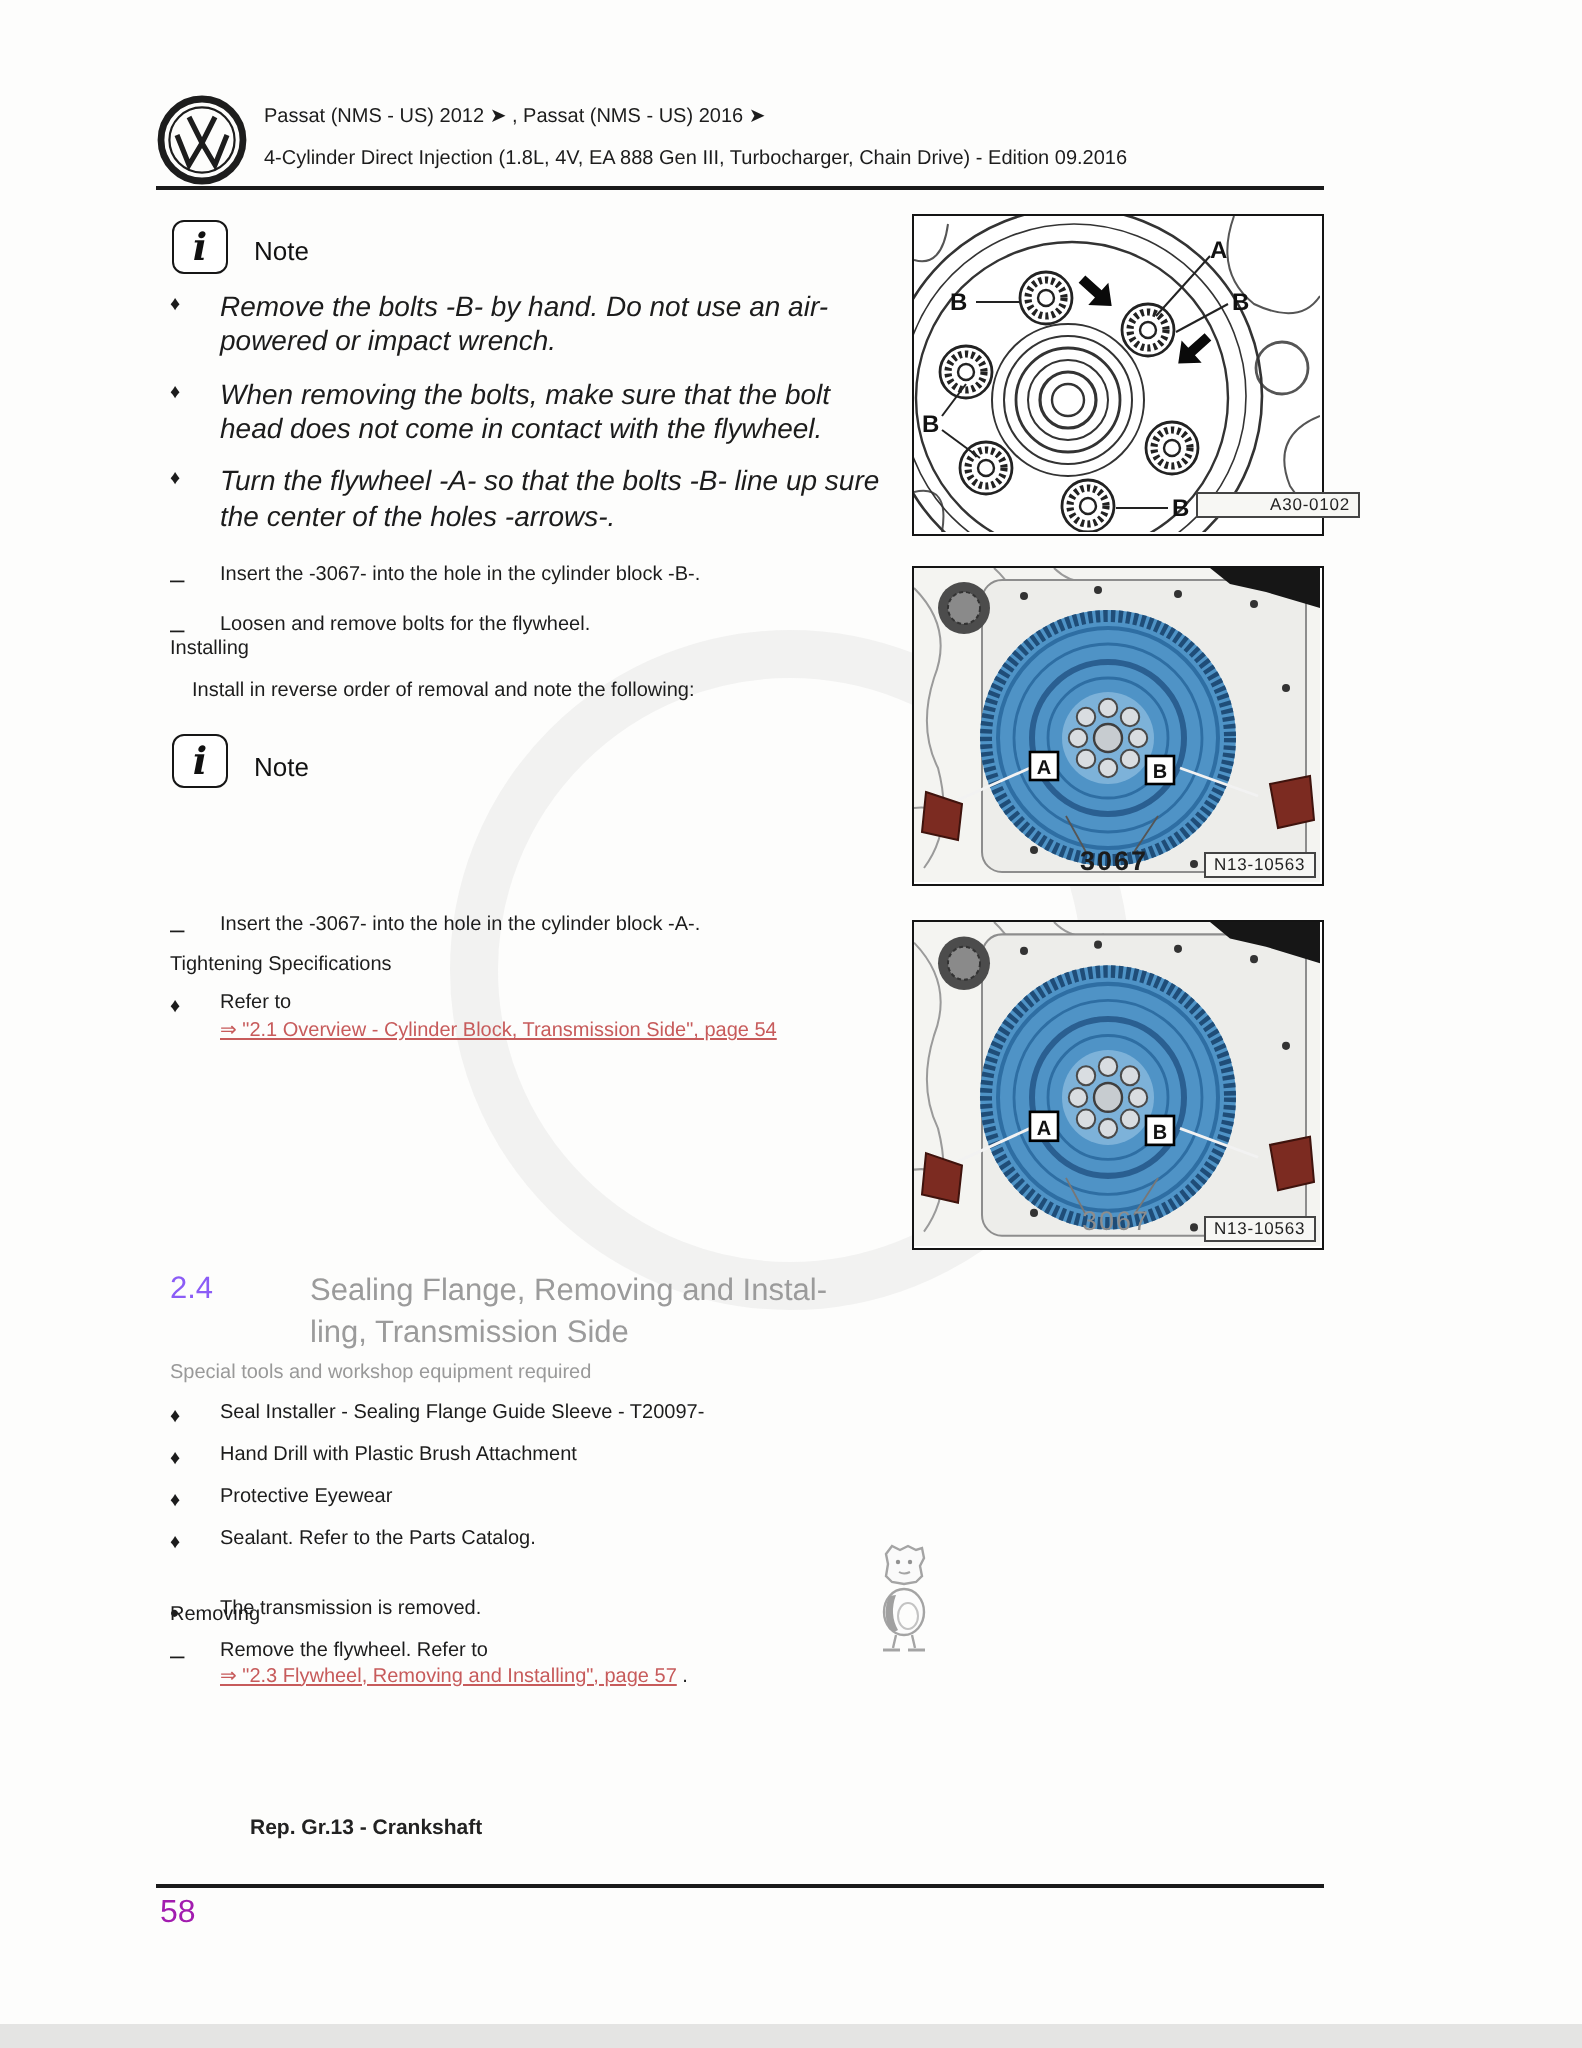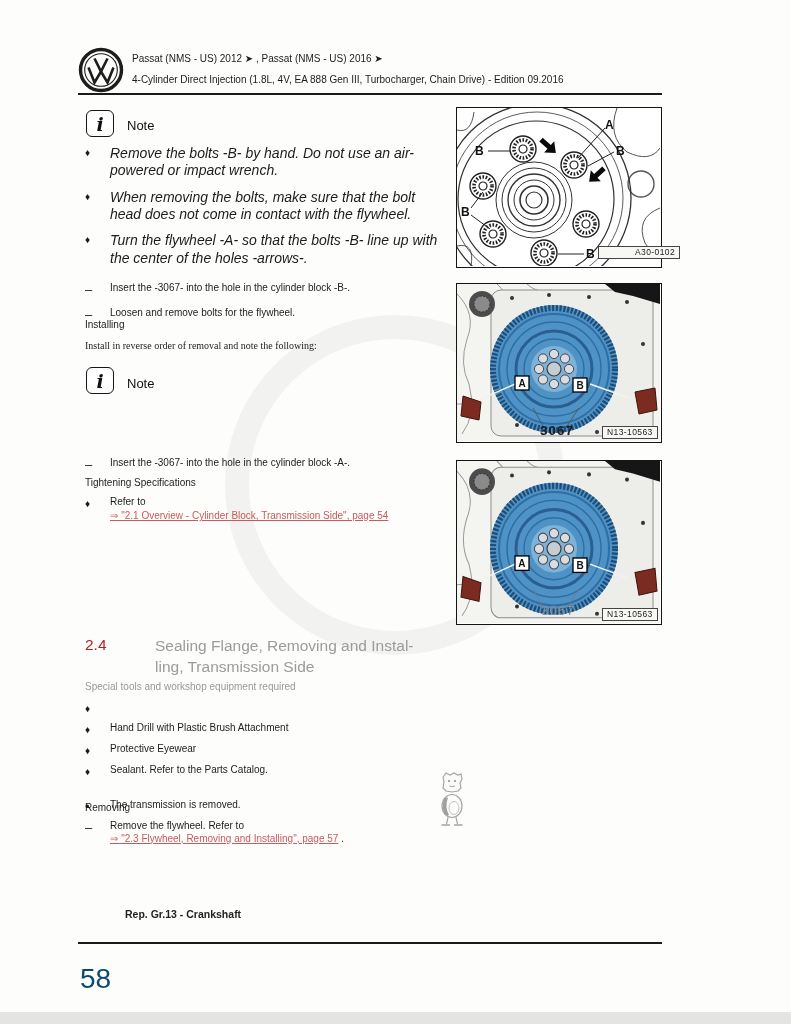--- a/index.html
+++ b/index.html
@@ -28,23 +28,23 @@
   }
   .note-label { font-size:13px; color:#111; }
   .rule { background:#1b1b1b; height:2px; }
   .fig { position:absolute; border:1.6px solid #141414; background:#fff; overflow:hidden; }
   .figcap {
     position:absolute; border:1px solid #444; background:#f7f7f4;
     font-size:8.5px; line-height:11px; padding:0 4px; letter-spacing:0.4px; color:#222;
   }
   .tool3067 { position:absolute; font-weight:bold; font-size:13.5px; letter-spacing:1px; }
   .tool3067.faded { color:#8d8d8d; font-weight:normal; }
-  .sec-num { font-size:15.5px; color:#b91c1c; }
+  .sec-num { font-size:15.5px; color:#8b5cf6; }
   .sec-title { font-size:15.5px; line-height:1.35; color:#9b9b9b; }
-  .footer-num { font-size:28px; color:#0c4a6e;margin-top:15px; }
+  .footer-num { font-size:16px; color:#a21caf; }
   .footer-txt { font-size:10.5px; color:#222; }
   .watermark-ring {
     position:absolute; left:225px; top:315px; width:340px; height:340px;
     border:24px solid rgba(185,185,185,0.16); border-radius:50%; pointer-events:none;
   }
   .scanbar { position:absolute; left:0; top:1012px; width:791px; height:12px; background:#e4e4e3; }
 </style>
 </head>
 <body>
 
@@ -73,37 +73,37 @@
     <div class="li" style="margin-bottom:9px;">
       <span class="marker mk-diamond">♦</span>
       <span class="t13i">Remove the bolts -B- by hand. Do not use an air-powered or impact wrench.</span>
     </div>
     <div class="li" style="margin-bottom:9px;">
       <span class="marker mk-diamond">♦</span>
       <span class="t13i">When removing the bolts, make sure that the bolt head does not come in contact with the flywheel.</span>
     </div>
     <div class="li">
       <span class="marker mk-diamond">♦</span>
-      <span class="t13i">Turn the flywheel -A- so that the bolts -B- line up with the center of the holes -arrows-.</span>
+      <span class="t13i">Turn the flywheel -A- so that the bolts -B- line up sure the center of the holes -arrows-.</span>
     </div>
   </div>
 
   <div class="abs list" style="left:85px; top:282px; width:380px;">
     <div class="li" style="margin-bottom:10px;">
       <span class="marker mk-dash">–</span>
       <span class="t13">Insert the -3067- into the hole in the cylinder block -B-.</span>
     </div>
     <div class="li">
       <span class="marker mk-dash">–</span>
       <span class="t13">Loosen and remove bolts for the flywheel.</span>
     </div>
   </div>
 
   <div class="abs t13" style="left:85px; top:319px;">Installing</div>
-  <div class="abs t13" style="left:85px; top:340px; width:380px;font-family:Liberation Serif, serif;">Install in reverse order of removal and note the following:</div>
+  <div class="abs t13" style="left:96px; top:340px; width:380px;">Install in reverse order of removal and note the following:</div>
 
   <div class="abs note-icon" style="left:86px; top:367px;">
     <span>i</span>
   </div>
   <div class="abs note-label" style="left:127px; top:376px;">Note</div>
 
   <div class="abs li" style="left:85px; top:457px; width:380px;">
     <span class="marker mk-dash">–</span>
     <span class="t13">Insert the -3067- into the hole in the cylinder block -A-.</span>
   </div>
@@ -117,20 +117,21 @@
   <div class="abs sec-num" style="left:85px; top:636px;">2.4</div>
   <div class="abs sec-title" style="left:155px; top:636px; width:310px;">
     <span>Sealing Flange, Removing and Instal-</span><br>
     <span>ling, Transmission Side</span>
   </div>
   <div class="abs t13 gray" style="left:85px; top:681px;">Special tools and workshop equipment required</div>
 
   <div class="abs list" style="left:85px; top:701px; width:380px;">
     <div class="li" style="margin-bottom:8px;">
       <span class="marker mk-diamond">♦</span>
+      <span class="t13">Seal Installer - Sealing Flange Guide Sleeve - T20097-</span>
     </div>
     <div class="li" style="margin-bottom:8px;">
       <span class="marker mk-diamond">♦</span>
       <span class="t13">Hand Drill with Plastic Brush Attachment</span>
     </div>
     <div class="li" style="margin-bottom:8px;">
       <span class="marker mk-diamond">♦</span>
       <span class="t13">Protective Eyewear</span>
     </div>
     <div class="li">

